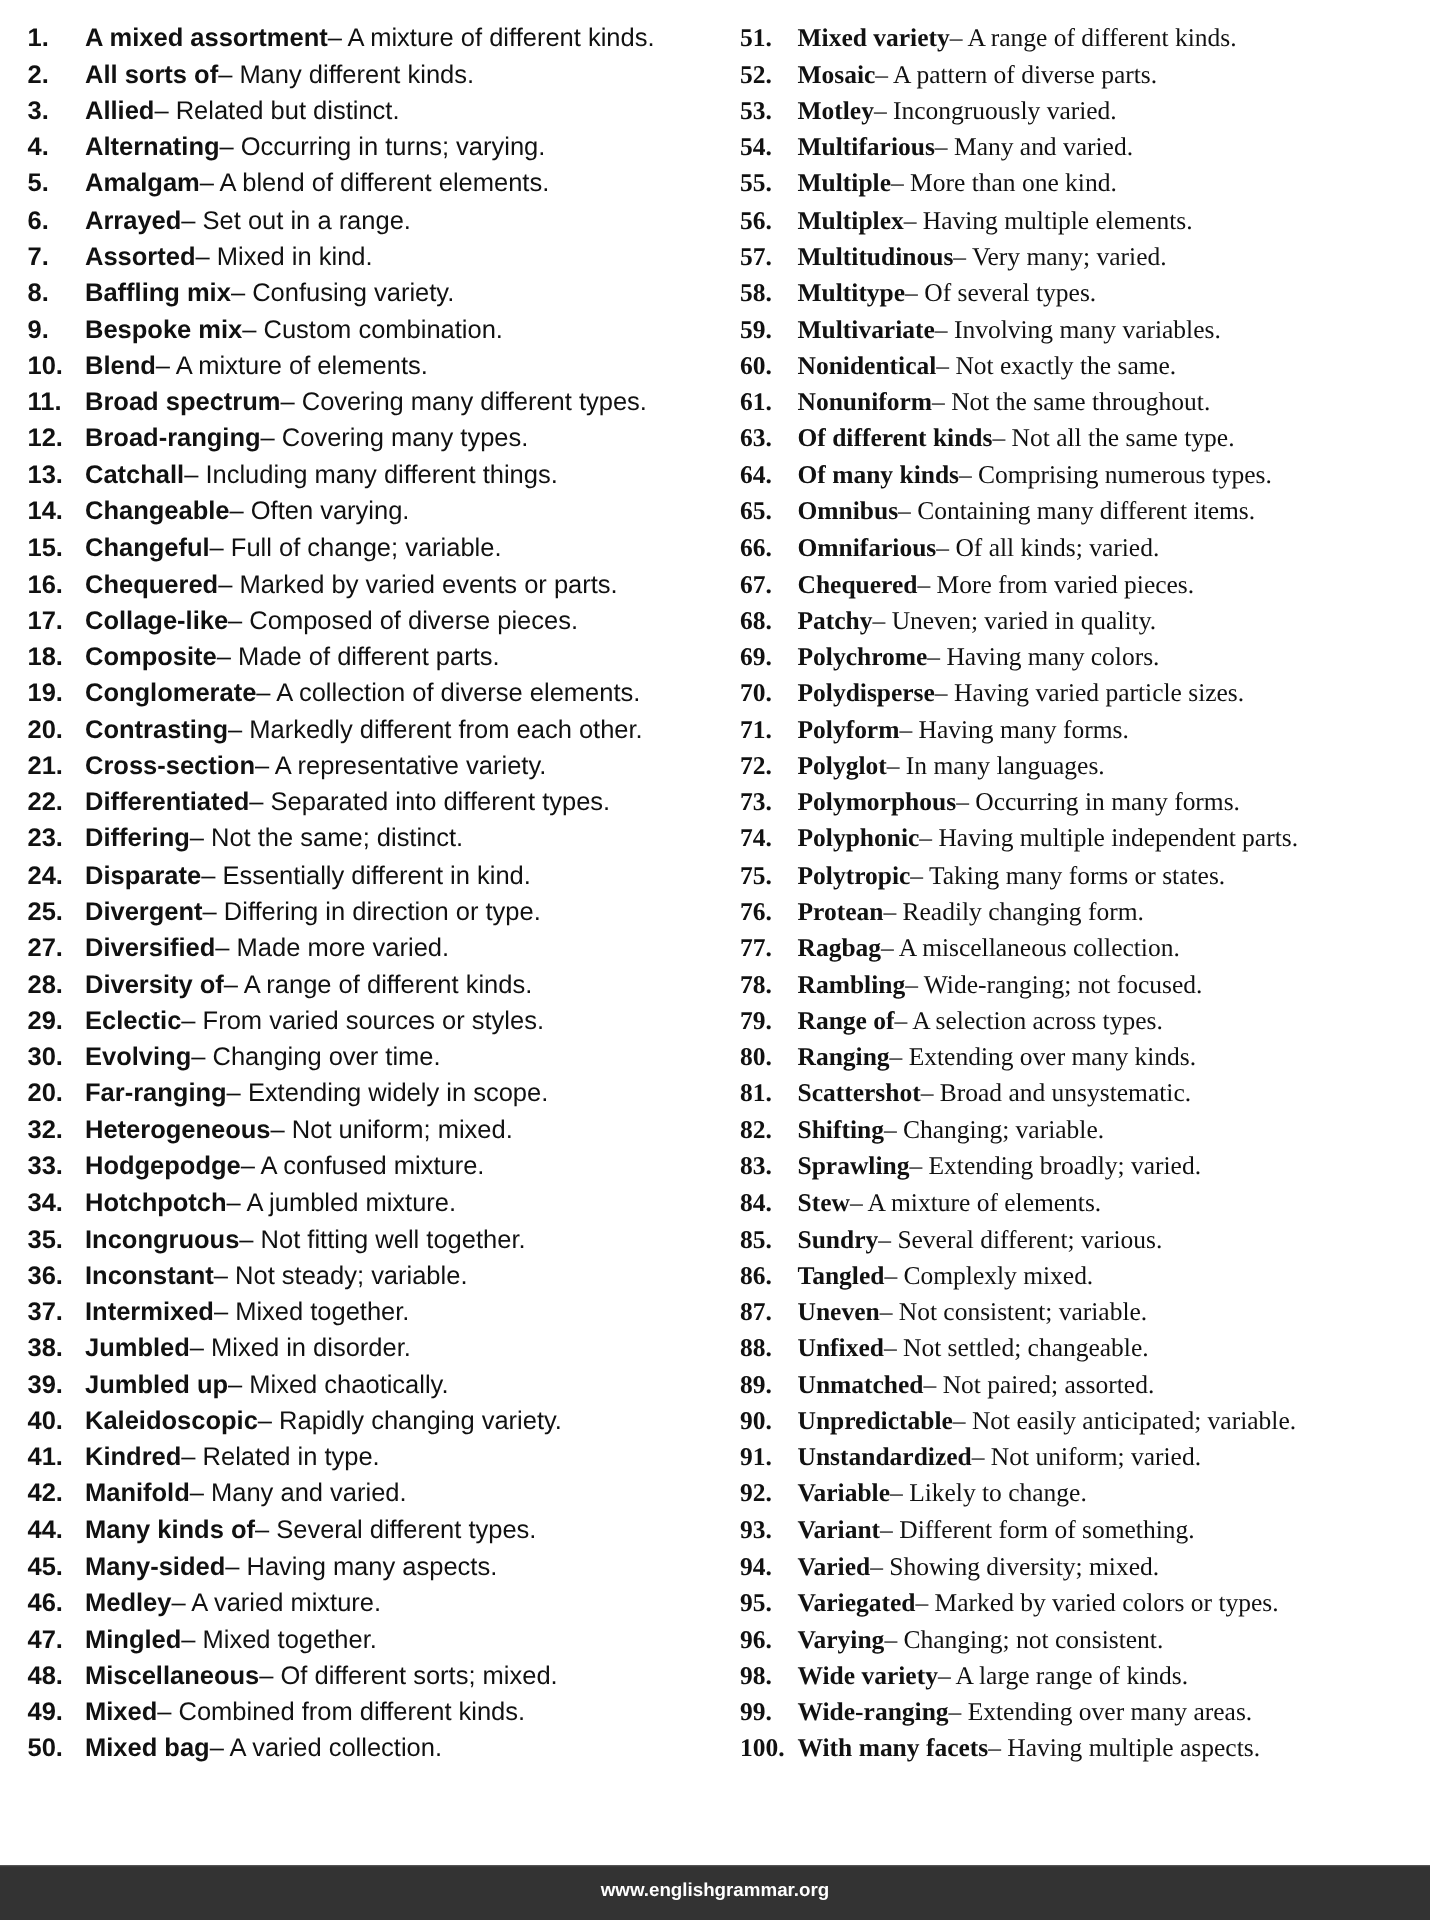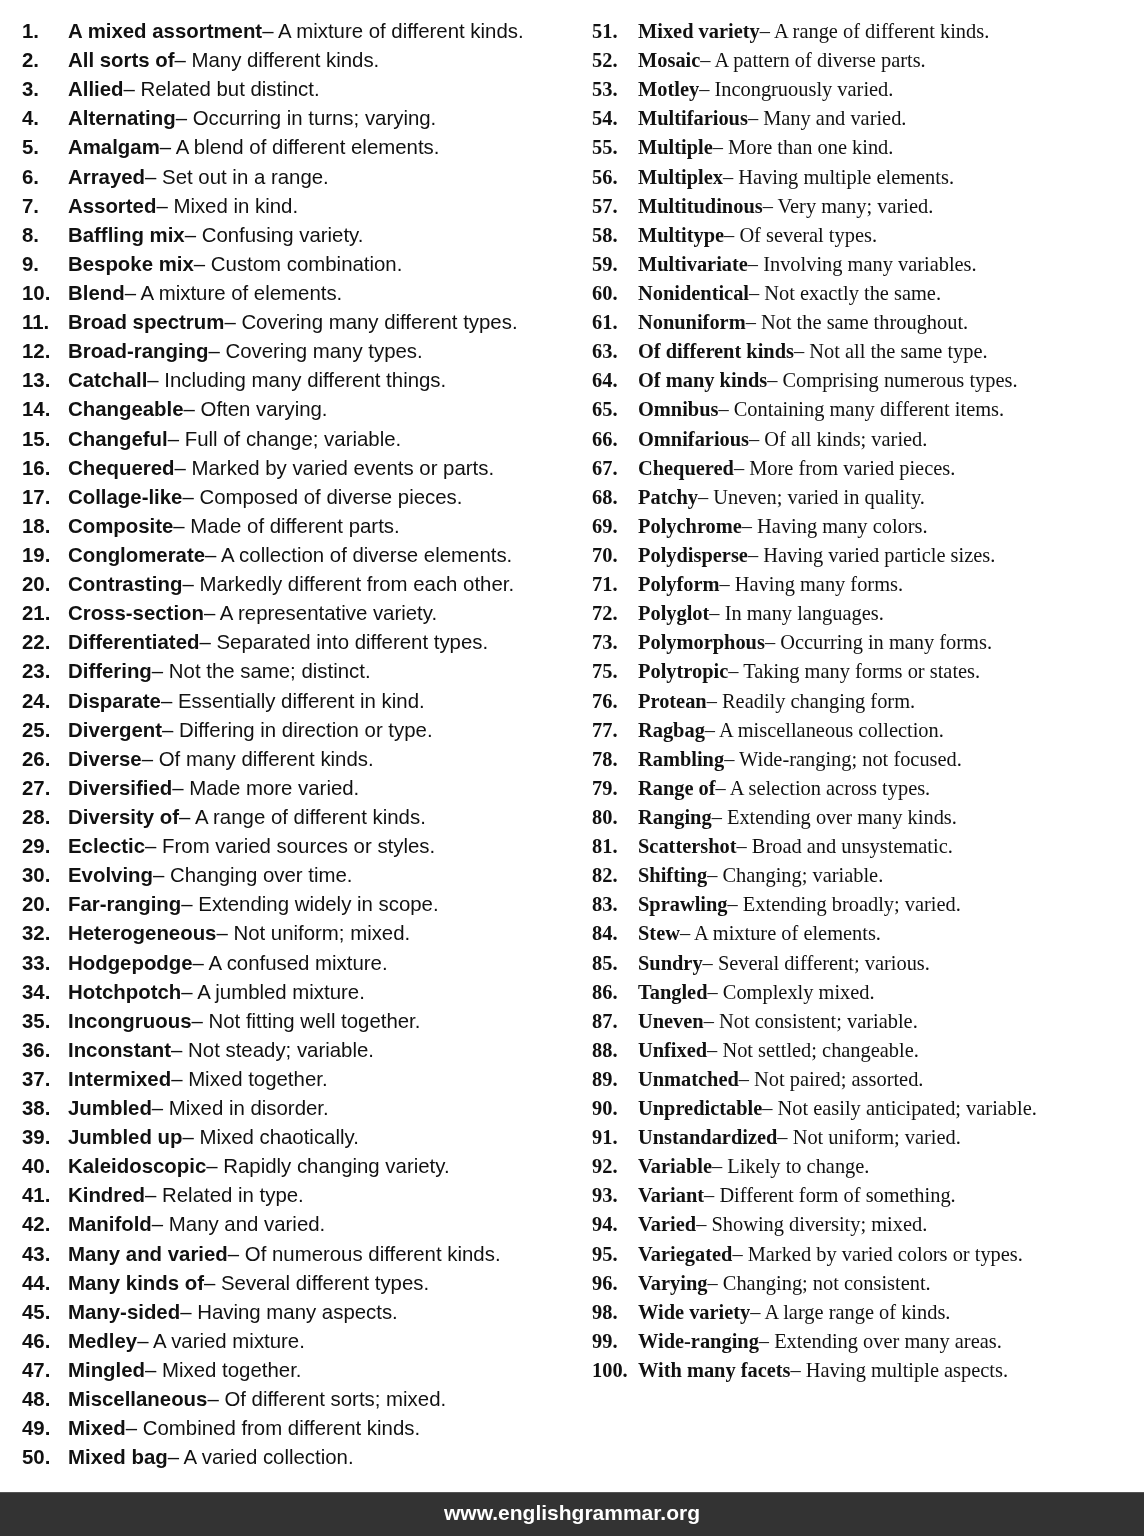--- a/index.html
+++ b/index.html
@@ -10,21 +10,21 @@
   .col { position: absolute; top: 17px; }
   .col-left { left: 22px; width: 560px; }
   .col-right { left: 592px; width: 552px; font-family: Liberation Serif, serif; }
   .row { height: 29.12px; line-height: 29.12px; font-size: 20.4px; white-space: nowrap; display: flex; }
   .num { font-weight: bold; width: 46px; flex: none; }
   .term { font-weight: bold; }
   .def { font-weight: normal; }
   .footer {
     position: absolute; left: 0; top: 1492px; width: 1144px; height: 44px;
     background: #333333; border-top: 1px solid #555; color: #ffffff;
-    text-align: center; line-height: 40px; font-weight: bold; font-size: 21px;
+    text-align: center; line-height: 40px; font-weight: bold; font-size: 15px;
   }
 </style>
 </head>
 <body>
 
 <div class="col col-left" id="colL">
     <div class="row">
     <span class="num">1.</span>
     <span class="term">A mixed assortment</span>
       <span class="def"> – A mixture of different kinds.</span>
@@ -143,25 +143,20 @@
     <span class="num">24.</span>
     <span class="term">Disparate</span>
       <span class="def"> – Essentially different in kind.</span>
   </div>
     <div class="row">
     <span class="num">25.</span>
     <span class="term">Divergent</span>
       <span class="def"> – Differing in direction or type.</span>
   </div>
     <div class="row">
-    <span class="num">26.</span>
-    <span class="term">Diverse</span>
-      <span class="def"> – Of many different kinds.</span>
-  </div>
-    <div class="row">
     <span class="num">27.</span>
     <span class="term">Diversified</span>
       <span class="def"> – Made more varied.</span>
   </div>
     <div class="row">
     <span class="num">28.</span>
     <span class="term">Diversity of</span>
       <span class="def"> – A range of different kinds.</span>
   </div>
     <div class="row">
@@ -228,25 +223,20 @@
     <span class="num">41.</span>
     <span class="term">Kindred</span>
       <span class="def"> – Related in type.</span>
   </div>
     <div class="row">
     <span class="num">42.</span>
     <span class="term">Manifold</span>
       <span class="def"> – Many and varied.</span>
   </div>
     <div class="row">
-    <span class="num">43.</span>
-    <span class="term">Many and varied</span>
-      <span class="def"> – Of numerous different kinds.</span>
-  </div>
-    <div class="row">
     <span class="num">44.</span>
     <span class="term">Many kinds of</span>
       <span class="def"> – Several different types.</span>
   </div>
     <div class="row">
     <span class="num">45.</span>
     <span class="term">Many-sided</span>
       <span class="def"> – Having many aspects.</span>
   </div>
     <div class="row">
@@ -378,20 +368,25 @@
   </div>
     <div class="row">
     <span class="num">72.</span>
     <span class="term">Polyglot</span>
       <span class="def"> – In many languages.</span>
   </div>
     <div class="row">
     <span class="num">73.</span>
     <span class="term">Polymorphous</span>
       <span class="def"> – Occurring in many forms.</span>
+  </div>
+    <div class="row">
+    <span class="num">74.</span>
+    <span class="term">Polyphonic</span>
+      <span class="def"> – Having multiple independent parts.</span>
   </div>
     <div class="row">
     <span class="num">75.</span>
     <span class="term">Polytropic</span>
       <span class="def"> – Taking many forms or states.</span>
   </div>
     <div class="row">
     <span class="num">76.</span>
     <span class="term">Protean</span>
       <span class="def"> – Readily changing form.</span>

